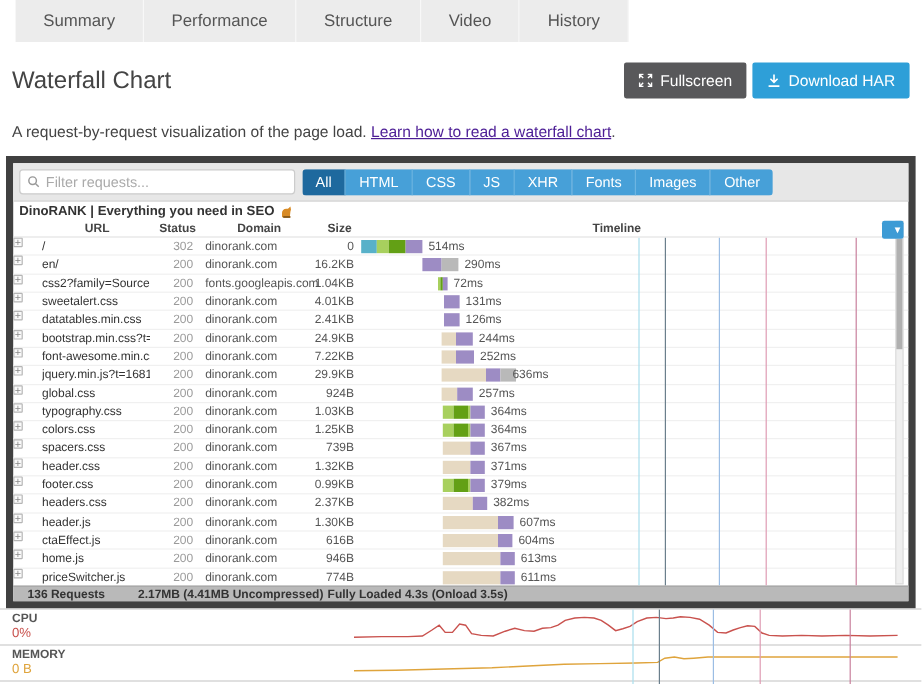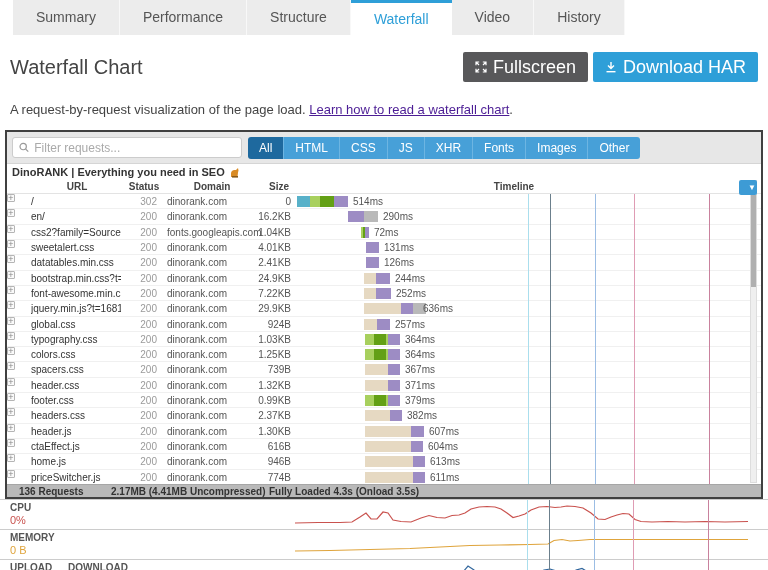--- a/index.html
+++ b/index.html
@@ -9,30 +9,30 @@
   
   .tabbar { display:flex; height:40px; padding-left:13px; }
   .tab { background:#ececec; border-right:1px solid #f8f8f8; color:#555;
     font-size:14px; padding:0 23px; height:35px; line-height:35px; cursor:pointer; }
   .tab.active { background:#fff; color:#2e9fd8; border-top:3px solid #2e9fd8;
     height:38px; line-height:33px; border-right:none; }
 
   
   .pagehead { display:flex; align-items:center; padding:12px 10px 0 10px; }
   .pagehead h1 { font-size:20px; font-weight:400; color:#444; flex:1; }
-  .btn { display:inline-flex; align-items:center; gap:6px; font-size:18px;
+  .btn { display:inline-flex; align-items:center; gap:6px; font-size:13px;
     height:30px; padding:0 12px; color:#fff; cursor:pointer; border-radius:2px; }
   .btn-dark { background:#58585a; margin-right:5px; }
   .btn-blue { background:#2e9fd8; }
 
   .desc { font-size:13px; color:#444; padding:20px 10px 10px 10px; }
   .desc a { color:#4c1d95; text-decoration:underline; cursor:pointer; }
 
   
-  .panel { margin:3px 5px 0 5px; border:2px solid #404040; position:relative; background:#fff; }
+  .panel { margin:3px 5px 0 5px; border:6px solid #404040; position:relative; background:#fff; }
   .filterbar { height:32px; background:#e7e7e7; border-bottom:1px solid #d5d5d5;
     display:flex; align-items:center; padding:0 5px; }
   .filterinput { width:230px; height:21px; background:#fff; border:1px solid #ccc;
     border-radius:3px; display:flex; align-items:center; padding:0 6px; gap:5px; }
   .filterinput input { border:none; outline:none; font-size:12px; color:#444; width:100%;
     font-family:"Liberation Sans", sans-serif; }
   .filterinput input::placeholder { color:#aaa; }
   .fgroup { display:flex; margin-left:6px; border-radius:3px; overflow:hidden; }
   .fbtn { background:#47a0d8; color:#fff; font-size:12px; padding:4px 11px;
     border-right:1px solid #6db5e2; cursor:pointer; }
@@ -89,21 +89,20 @@
   .gsection svg { position:absolute; left:0; top:0; }
   .gmarker { position:absolute; top:1px; bottom:0; width:1px; z-index:1; }
 </style>
 </head>
 <body>
 
 <div class="tabbar">
     <div class="tab">Summary</div>
     <div class="tab">Performance</div>
     <div class="tab">Structure</div>
-    <div class="tab active">Waterfall</div>
     <div class="tab">Video</div>
     <div class="tab">History</div>
   </div>
 
 <div class="pagehead">
   <h1>Waterfall Chart</h1>
   <div class="btn btn-dark">
     <svg width="12" height="12" viewBox="0 0 12 12">
       <path d="M4.2 1H1v3.2 M7.8 1H11v3.2 M1 7.8V11h3.2 M11 7.8V11H7.8 M1 1l3 3 M11 1L8 4 M1 11l3-3 M11 11L8 8" stroke="#fff" stroke-width="1.2" fill="none"></path>
     </svg>

